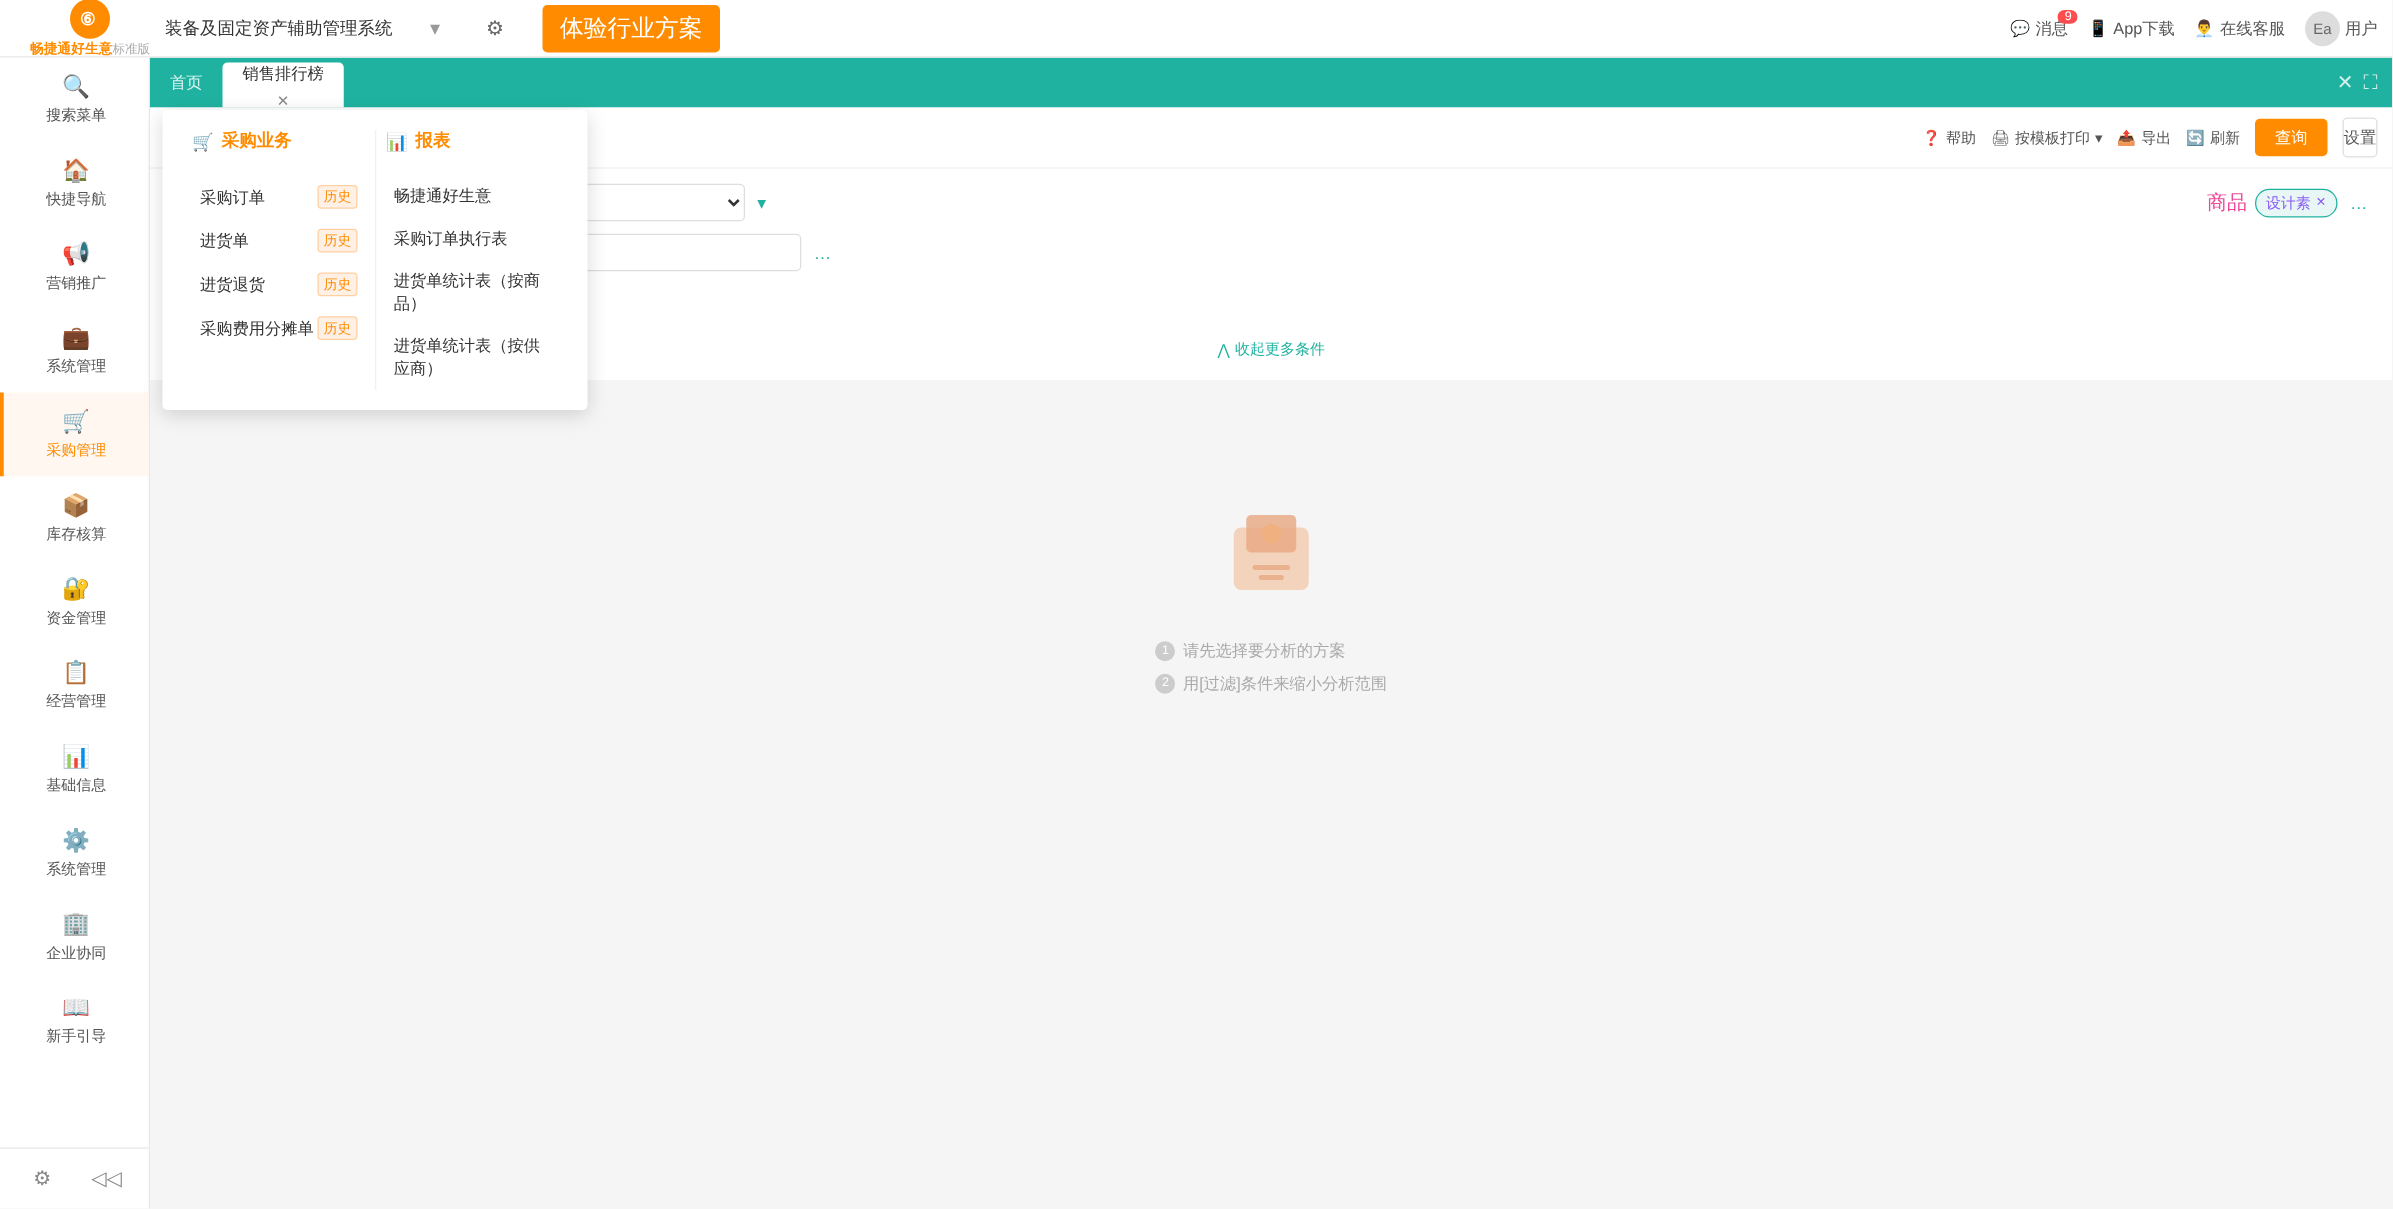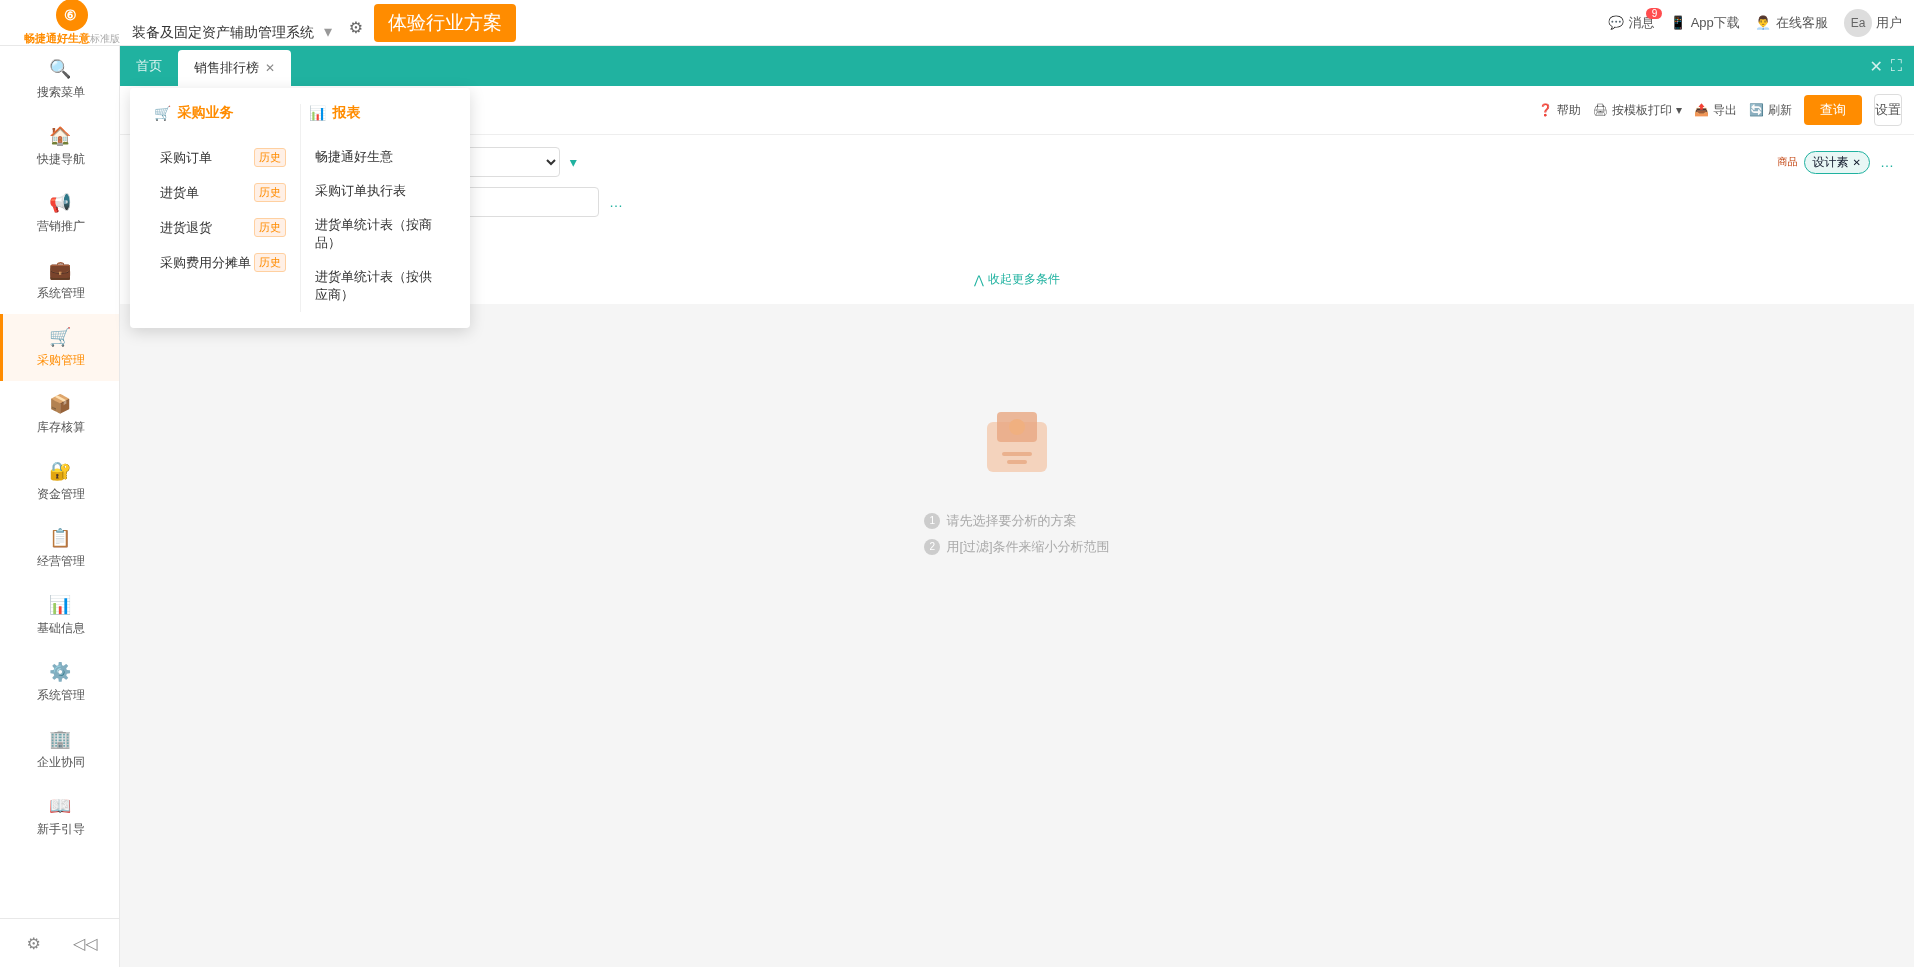--- a/index.html
+++ b/index.html
@@ -30,22 +30,22 @@
       display: flex;
       align-items: center;
       justify-content: center;
       color: white;
       font-size: 18px;
       font-weight: bold;
     }
     .header-middle {
       flex: 1;
       display: flex;
-      align-items: flex-end;
-      gap: 4px;
+      align-items: center;
+      gap: 24px;
     }
     .system-title {
       font-size: 14px;
       color: #333;
     }
     .dropdown-arrow {
       width: 20px;
       height: 20px;
       cursor: pointer;
       display: flex;
@@ -191,20 +191,21 @@
       font-size: 13px;
       cursor: pointer;
       gap: 6px;
       color: rgba(255,255,255,0.85);
     }
     .tab-item.active {
       background: #fff;
       color: #333;
       border-radius: 4px 4px 0 0;
       margin-top: 4px;
+      flex-direction: column;
     }
     .tab-close {
       font-size: 12px;
       color: #888;
       cursor: pointer;
     }
     .tab-bar-right {
       margin-left: auto;
       display: flex;
       align-items: center;
@@ -269,22 +270,22 @@
     }
     .filter-item {
       display: flex;
       align-items: center;
       gap: 6px;
       font-size: 13px;
       color: #555;
     }
     .filter-label {
       white-space: nowrap;
-      color: #c2410c;
-      font-size: 10px;
+      color: #ec4899;
+      font-size: 16px;
     }
     .filter-input {
       border: 1px solid #ddd;
       border-radius: 4px;
       padding: 4px 8px;
       font-size: 13px;
       color: #333;
       min-width: 150px;
       height: 30px;
     }
@@ -293,21 +294,21 @@
       border-radius: 4px;
       padding: 4px 8px;
       font-size: 13px;
       color: #333;
       min-width: 150px;
       height: 30px;
       background: white;
     }
     .tag {
       background: #e8f7f5;
-      color: #0f172a;
+      color: #8b5cf6;
       border: 1px solid #20b2a0;
       border-radius: 12px;
       padding: 2px 8px;
       font-size: 12px;
       display: inline-flex;
       align-items: center;
       gap: 4px;
     }
     .tag-close {
       cursor: pointer;

